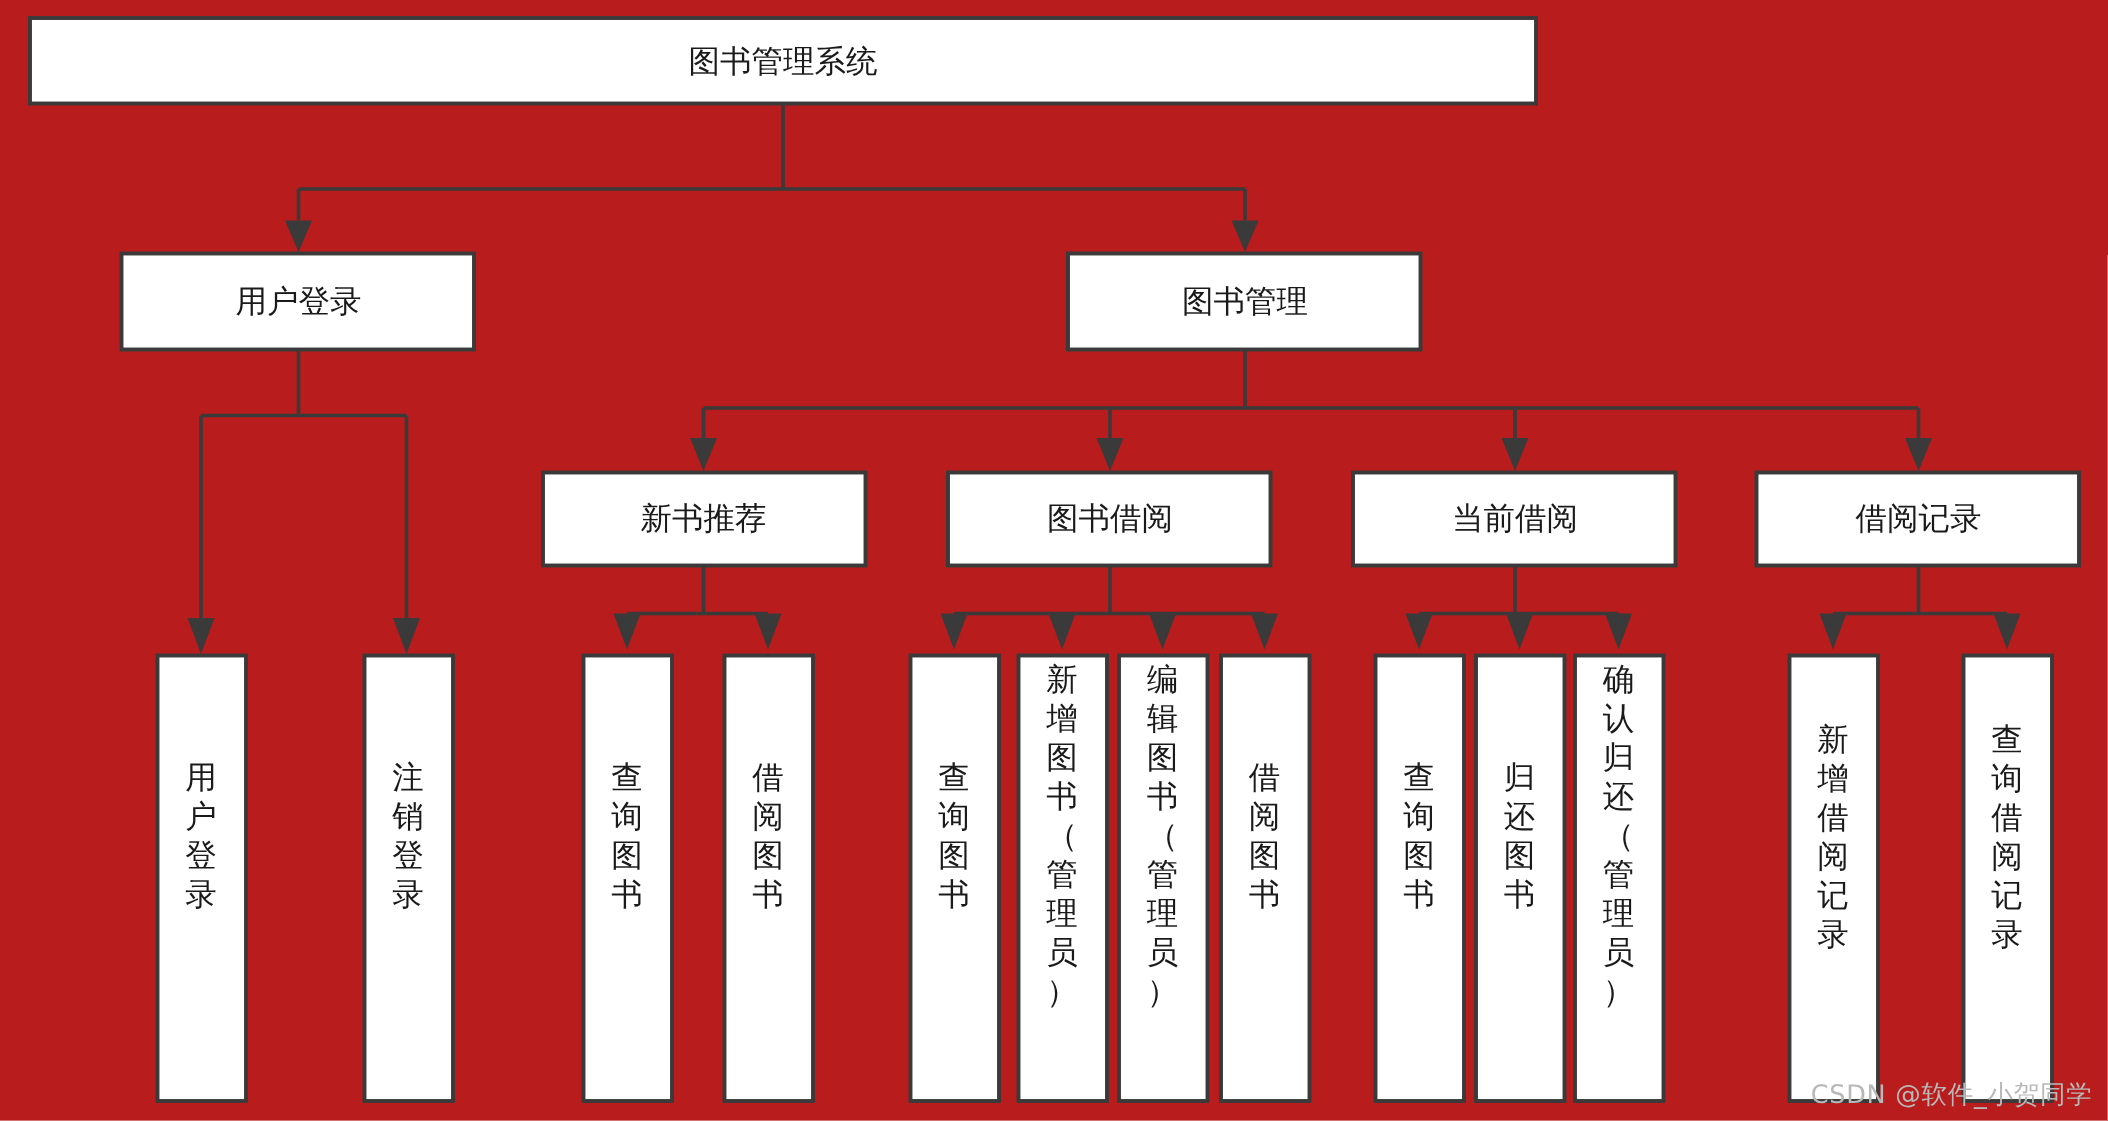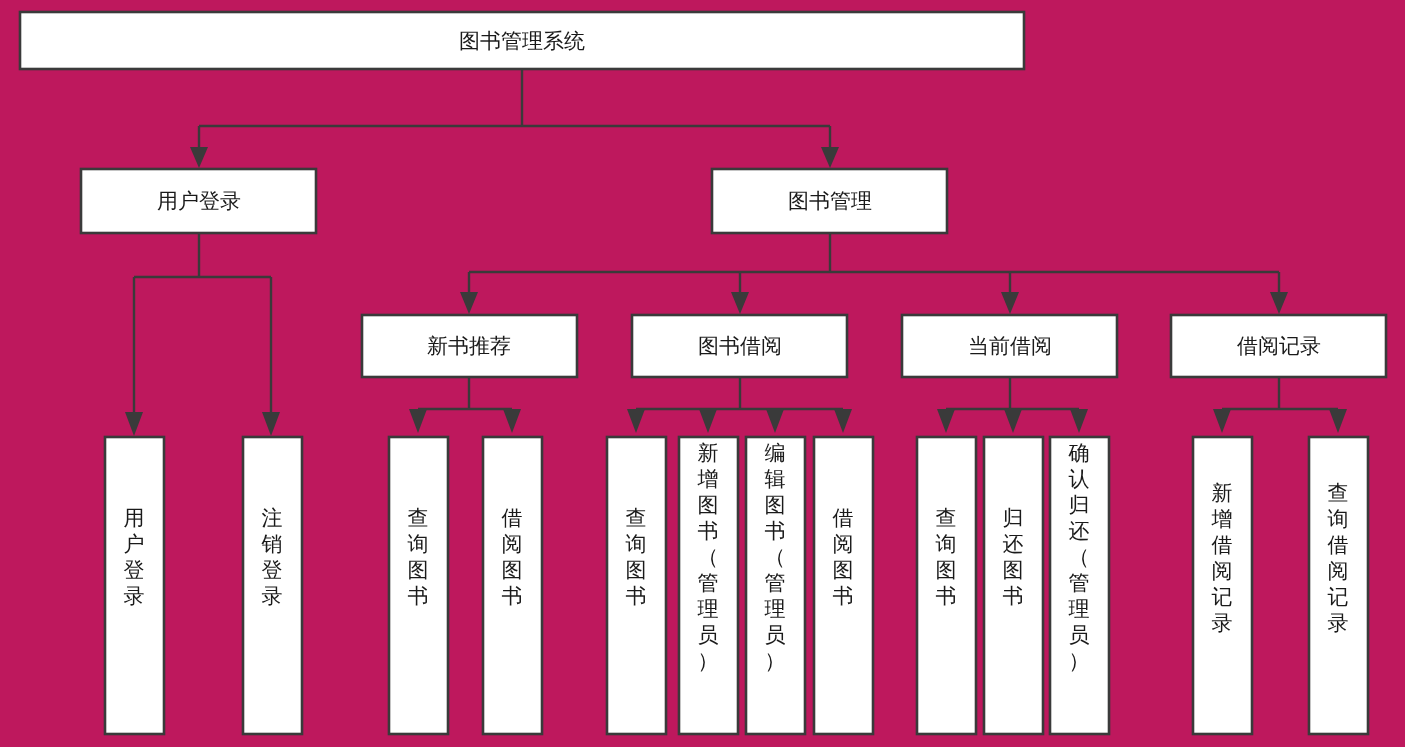--- a/index.html
+++ b/index.html
@@ -10,21 +10,21 @@
   body {
     width: 1405px;
     height: 747px;
     overflow: hidden;
     font-family: "DejaVu Sans", "Liberation Sans", sans-serif;
   }
   #diagram-root {
     position: relative;
     width: 1405px;
     height: 747px;
-    background: #be185d;
+    background: #b91c1c;
   }
   svg#tree-svg {
     position: absolute;
     left: 0;
     top: 0;
     width: 1405px;
     height: 747px;
     display: block;
   }
   .node-box {
@@ -231,14 +231,15 @@
       <text class="node-label-v" x="1222" y="500"><tspan x="1222" y="500">新</tspan><tspan x="1222" y="526">增</tspan><tspan x="1222" y="552">借</tspan><tspan x="1222" y="578">阅</tspan><tspan x="1222" y="604">记</tspan><tspan x="1222" y="630">录</tspan></text>
     </g>
 
     <g>
       <rect class="node-box" x="1309" y="437" width="59" height="297"></rect>
       <text class="node-label-v" x="1338" y="500"><tspan x="1338" y="500">查</tspan><tspan x="1338" y="526">询</tspan><tspan x="1338" y="552">借</tspan><tspan x="1338" y="578">阅</tspan><tspan x="1338" y="604">记</tspan><tspan x="1338" y="630">录</tspan></text>
     </g>
 
   </svg>
 
+  <div class="watermark">CSDN @软件_小贺同学</div>
 
 </div>
 
 </body></html>

